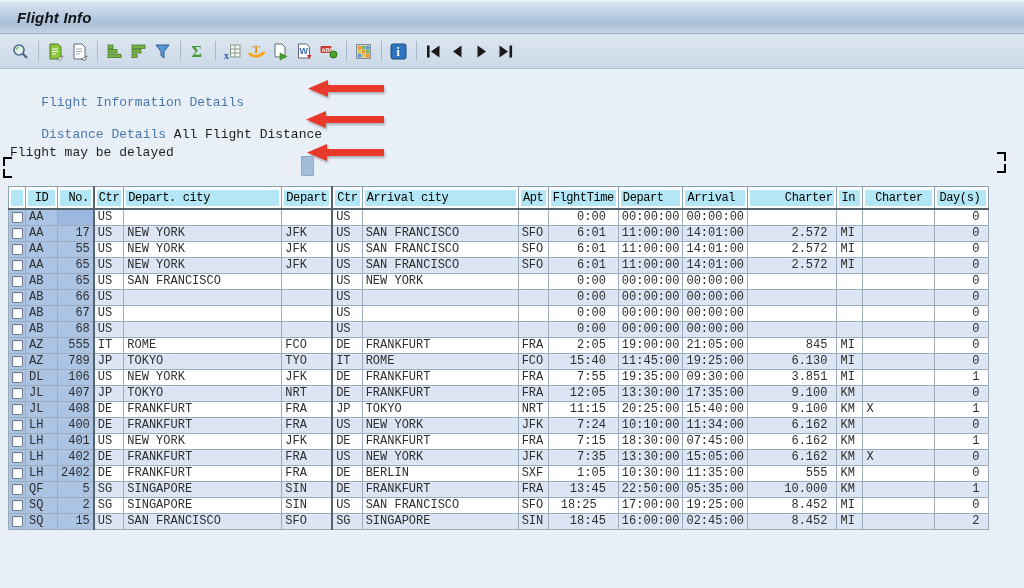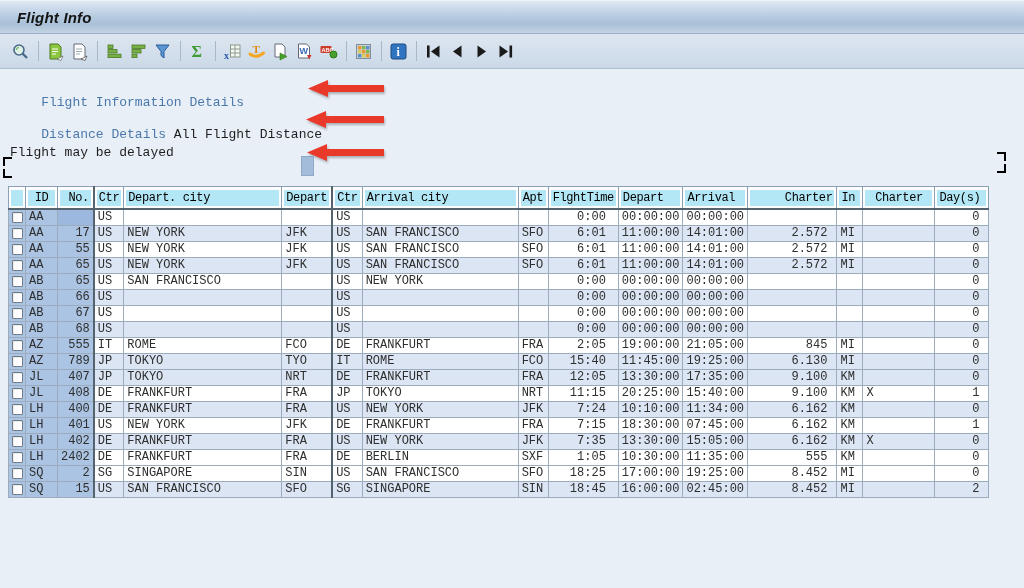--- a/index.html
+++ b/index.html
@@ -332,21 +332,21 @@
             <th class="heavy">
               <span class="lbl" style="text-align:left;">Depart</span>
             </th>
             <th class="">
               <span class="lbl" style="text-align:left;">Ctr</span>
             </th>
             <th class="">
               <span class="lbl" style="text-align:left;">Arrival city</span>
             </th>
             <th class="">
-              <span class="lbl" style="text-align:left;font-family:Liberation Mono, monospace;">Apt</span>
+              <span class="lbl" style="text-align:center;font-family:Liberation Mono, monospace;">Apt</span>
             </th>
             <th class="">
               <span class="lbl" style="text-align:left;">FlghtTime</span>
             </th>
             <th class="">
               <span class="lbl" style="text-align:left;">Depart</span>
             </th>
             <th class="">
               <span class="lbl" style="text-align:left;">Arrival</span>
             </th>
@@ -538,20 +538,38 @@
             <td class="data" style="text-align:left;">ROME</td>
             <td class="data" style="text-align:left;">FCO</td>
             <td class="data" style="text-align:right;padding-right:12px;">15:40</td>
             <td class="data" style="text-align:left;">11:45:00</td>
             <td class="data" style="text-align:left;">19:25:00</td>
             <td class="data" style="text-align:right;padding-right:9px;">6.130</td>
             <td class="data" style="text-align:left;">MI</td>
             <td class="data" style="text-align:left;"></td>
             <td class="data" style="text-align:right;padding-right:9px;">0</td>
           </tr>
+          <tr class="plain">
+            <td class="selcell"><input type="checkbox" class="rowchk" style=""></td>
+            <td class="key" style="text-align:left;">DL</td>
+            <td class="key heavy" style="text-align:right;">106</td>
+            <td class="data" style="text-align:left;">US</td>
+            <td class="data" style="text-align:left;">NEW YORK</td>
+            <td class="data heavy" style="text-align:left;">JFK</td>
+            <td class="data" style="text-align:left;">DE</td>
+            <td class="data" style="text-align:left;">FRANKFURT</td>
+            <td class="data" style="text-align:left;">FRA</td>
+            <td class="data" style="text-align:right;padding-right:12px;">7:55</td>
+            <td class="data" style="text-align:left;">19:35:00</td>
+            <td class="data" style="text-align:left;">09:30:00</td>
+            <td class="data" style="text-align:right;padding-right:9px;">3.851</td>
+            <td class="data" style="text-align:left;">MI</td>
+            <td class="data" style="text-align:left;"></td>
+            <td class="data" style="text-align:right;padding-right:9px;">1</td>
+          </tr>
           <tr class="stripe">
             <td class="selcell"><input type="checkbox" class="rowchk" style=""></td>
             <td class="key" style="text-align:left;">JL</td>
             <td class="key heavy" style="text-align:right;">407</td>
             <td class="data" style="text-align:left;">JP</td>
             <td class="data" style="text-align:left;">TOKYO</td>
             <td class="data heavy" style="text-align:left;">NRT</td>
             <td class="data" style="text-align:left;">DE</td>
             <td class="data" style="text-align:left;">FRANKFURT</td>
             <td class="data" style="text-align:left;">FRA</td>
@@ -646,31 +664,49 @@
             <td class="data" style="text-align:left;">BERLIN</td>
             <td class="data" style="text-align:left;">SXF</td>
             <td class="data" style="text-align:right;padding-right:12px;">1:05</td>
             <td class="data" style="text-align:left;">10:30:00</td>
             <td class="data" style="text-align:left;">11:35:00</td>
             <td class="data" style="text-align:right;padding-right:9px;">555</td>
             <td class="data" style="text-align:left;">KM</td>
             <td class="data" style="text-align:left;"></td>
             <td class="data" style="text-align:right;padding-right:9px;">0</td>
           </tr>
+          <tr class="stripe">
+            <td class="selcell"><input type="checkbox" class="rowchk" style=""></td>
+            <td class="key" style="text-align:left;">QF</td>
+            <td class="key heavy" style="text-align:right;">5</td>
+            <td class="data" style="text-align:left;">SG</td>
+            <td class="data" style="text-align:left;">SINGAPORE</td>
+            <td class="data heavy" style="text-align:left;">SIN</td>
+            <td class="data" style="text-align:left;">DE</td>
+            <td class="data" style="text-align:left;">FRANKFURT</td>
+            <td class="data" style="text-align:left;">FRA</td>
+            <td class="data" style="text-align:right;padding-right:12px;">13:45</td>
+            <td class="data" style="text-align:left;">22:50:00</td>
+            <td class="data" style="text-align:left;">05:35:00</td>
+            <td class="data" style="text-align:right;padding-right:9px;">10.000</td>
+            <td class="data" style="text-align:left;">KM</td>
+            <td class="data" style="text-align:left;"></td>
+            <td class="data" style="text-align:right;padding-right:9px;">1</td>
+          </tr>
           <tr class="plain">
             <td class="selcell"><input type="checkbox" class="rowchk" style=""></td>
             <td class="key" style="text-align:left;">SQ</td>
             <td class="key heavy" style="text-align:right;">2</td>
             <td class="data" style="text-align:left;">SG</td>
             <td class="data" style="text-align:left;">SINGAPORE</td>
             <td class="data heavy" style="text-align:left;">SIN</td>
             <td class="data" style="text-align:left;">US</td>
             <td class="data" style="text-align:left;">SAN FRANCISCO</td>
             <td class="data" style="text-align:left;">SFO</td>
-            <td class="data" style="text-align:right;padding-right:12px;">18:25</td>
+            <td class="data" style="text-align:center;padding-right:12px;">18:25</td>
             <td class="data" style="text-align:left;">17:00:00</td>
             <td class="data" style="text-align:left;">19:25:00</td>
             <td class="data" style="text-align:right;padding-right:9px;">8.452</td>
             <td class="data" style="text-align:left;">MI</td>
             <td class="data" style="text-align:left;"></td>
             <td class="data" style="text-align:right;padding-right:9px;">0</td>
           </tr>
           <tr class="stripe">
             <td class="selcell"><input type="checkbox" class="rowchk" style=""></td>
             <td class="key" style="text-align:left;">SQ</td>

